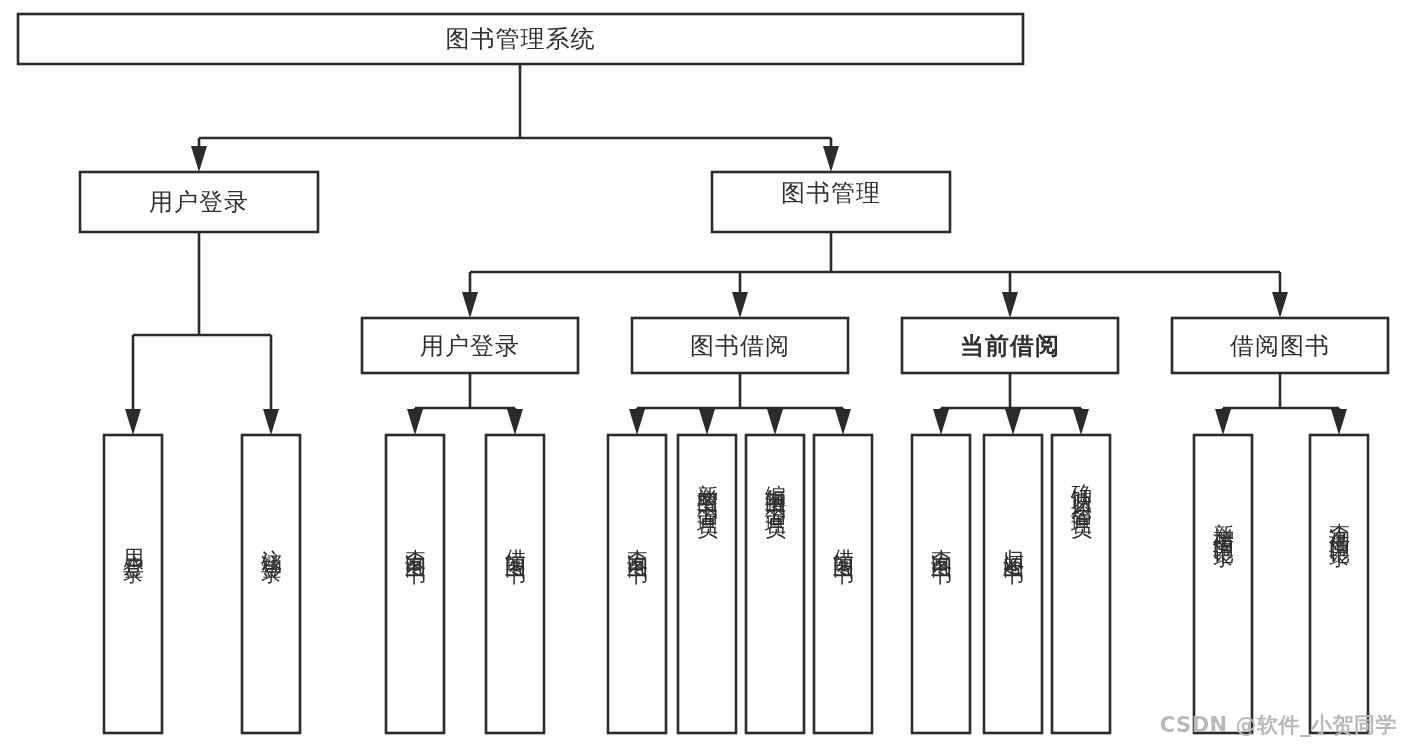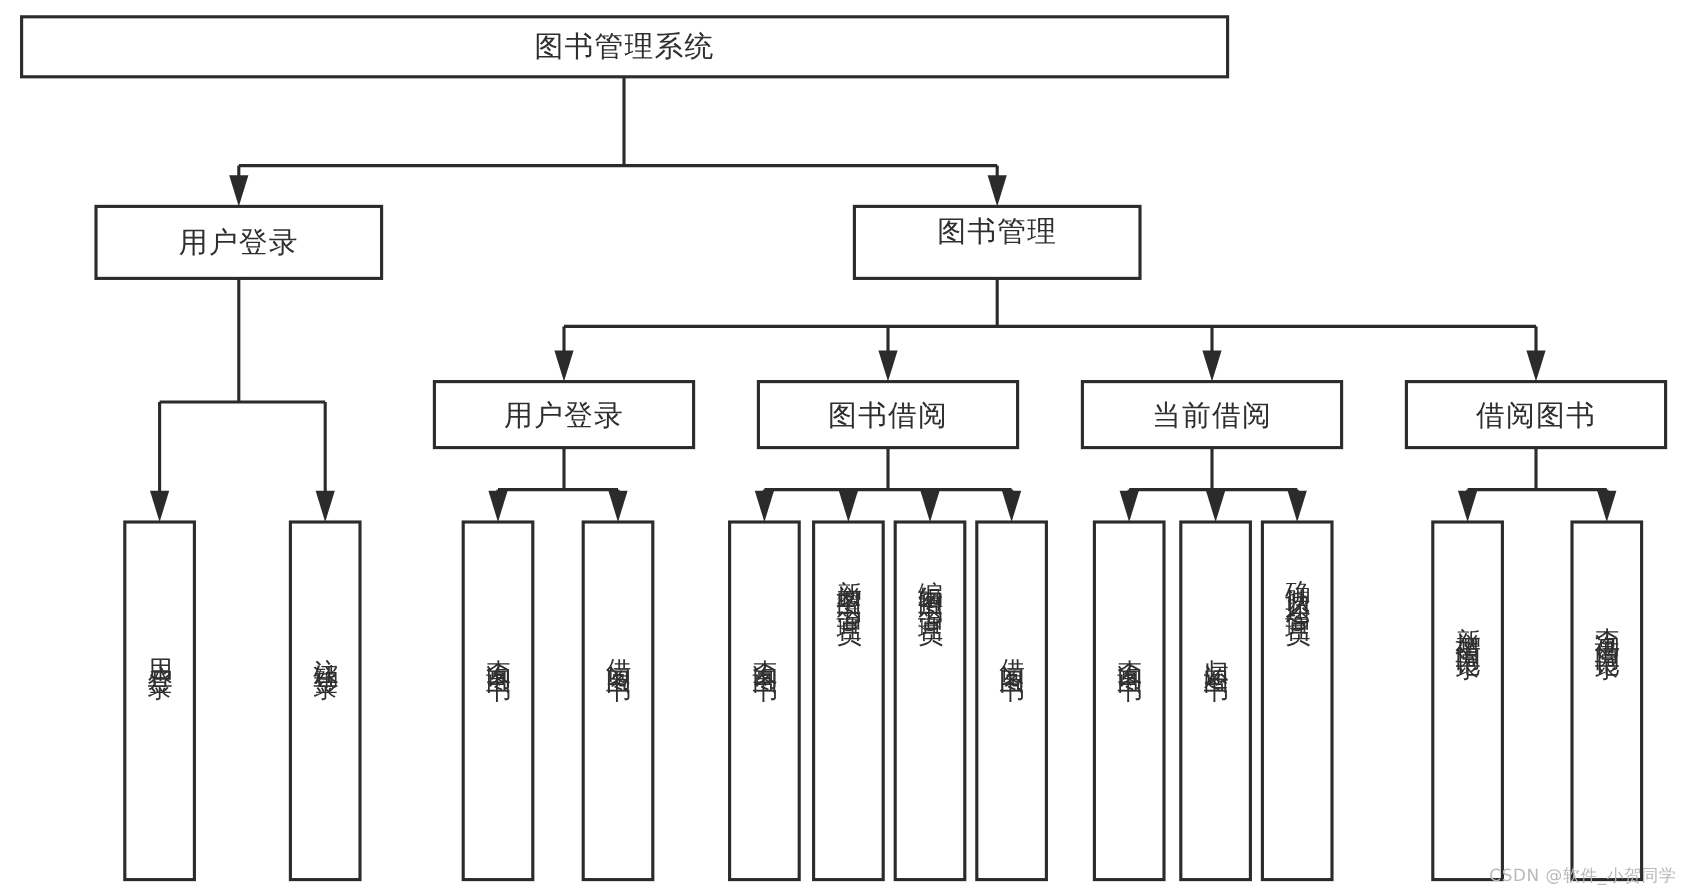--- a/index.html
+++ b/index.html
@@ -69,25 +69,26 @@
     font-size: 24px;
     color: #2f2f2f;
     letter-spacing: 1px;
     white-space: nowrap;
   }
   #watermark {
     position: absolute;
     right: 8px;
     bottom: 8px;
     font-family: "DejaVu Sans", "Liberation Sans", sans-serif;
-    font-size: 14px;
+    font-size: 21px;
     color: #b9b9b9;
     letter-spacing: 0.5px;
     white-space: nowrap;
     pointer-events: none;
+    font-weight: bold;
   }
 </style>
 </head>
 <body>
 
 <div id="stage">
 
   <svg id="diagram" viewBox="0 0 1405 747">
     <g id="edges-layer">
         <line x1="520" y1="64" x2="520" y2="138" class="link-line"></line>
@@ -176,21 +177,21 @@
       </div>
       <div class="hlabel-wrap" style="left: 712px; top: 163px; width: 238px; height: 60px;">
         <span class="hlabel">图书管理</span>
       </div>
       <div class="hlabel-wrap" style="left: 362px; top: 318px; width: 216px; height: 55px;">
         <span class="hlabel">用户登录</span>
       </div>
       <div class="hlabel-wrap" style="left: 632px; top: 318px; width: 216px; height: 55px; align-items: center;">
         <span class="hlabel">图书借阅</span>
       </div>
-      <div class="hlabel-wrap" style="left: 902px; top: 318px; width: 216px; height: 55px;">
+      <div class="hlabel-wrap" style="left: 902px; top: 318px; width: 216px; height: 55px; font-weight: bold;">
         <span class="hlabel">当前借阅</span>
       </div>
       <div class="hlabel-wrap" style="left: 1172px; top: 318px; width: 216px; height: 55px;">
         <span class="hlabel">借阅图书</span>
       </div>
       <div class="vlabel-wrap" style="left: 104px; top: 435px; width: 58px; height: 298px;">
         <span class="vlabel" style="margin-top: 97px;">用户登录</span>
       </div>
       <div class="vlabel-wrap" style="left: 242px; top: 435px; width: 58px; height: 298px;">
         <span class="vlabel" style="margin-top: 97px;">注销登录</span>

